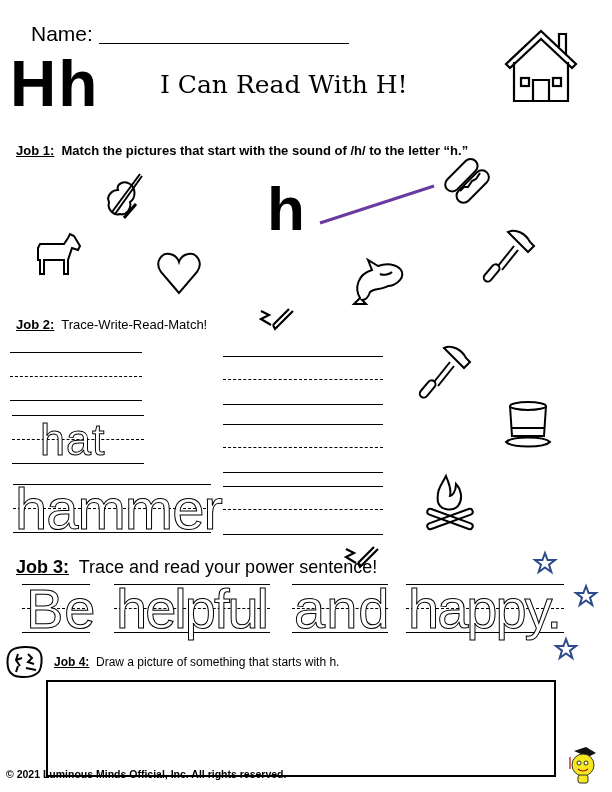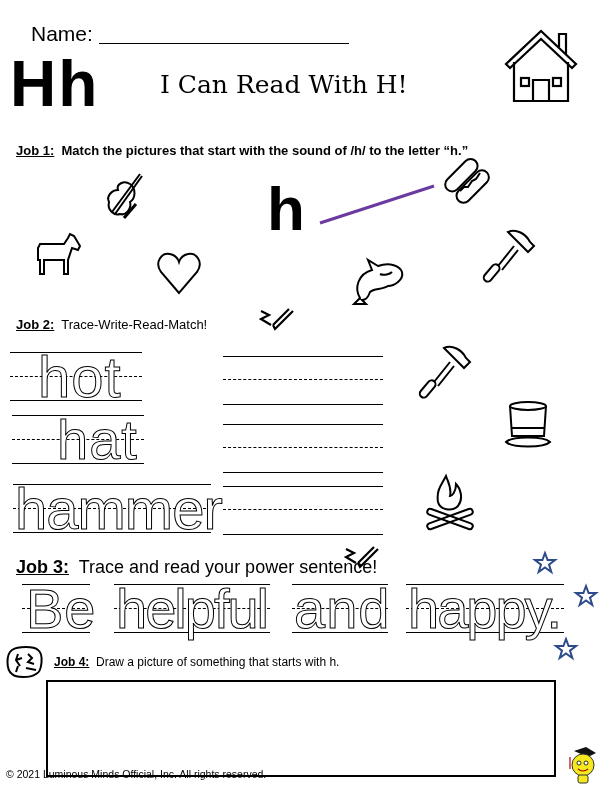--- a/index.html
+++ b/index.html
@@ -12,21 +12,21 @@
   .job-heading{font-size:13px;font-family:"Liberation Sans",sans-serif;}
   .job-label{font-weight:bold;text-decoration:underline;}
   .job-instr-bold{font-weight:bold;}
   .match-h{left:267px;top:178px;font-size:62px;font-weight:bold;line-height:1;font-family:"Liberation Sans",sans-serif;}
   .tracebox{position:absolute;}
   .tline{position:absolute;left:0;right:0;height:0;}
   .solid{border-top:1.3px solid #000;}
   .dashed{border-top:1.3px dashed #000;}
   .trace-word{position:absolute;left:0;font-family:"Liberation Sans",sans-serif;color:#fff;-webkit-text-stroke:1px #000;letter-spacing:1px;white-space:nowrap;}
   .draw-box{left:46px;top:680px;width:506px;height:93px;border:2px solid #000;}
-  .copyright{left:6px;top:768px;font-size:10.5px;font-family:"Liberation Sans",sans-serif;}
+  .copyright{left:6px;top:768px;font-size:10.5px;font-family:"Liberation Sans",sans-serif;font-weight:bold;}
   svg{position:absolute;overflow:visible;}
 </style>
 </head>
 <body>
 
 <div class="abs name-label">Name:</div>
 <div class="abs name-line"></div>
 <div class="abs big-letters">Hh</div>
 <div class="abs title">I Can Read With H!</div>
 
@@ -103,27 +103,26 @@
   <g fill="none" stroke="#000" stroke-width="2.2">
     <polyline points="2,4 10,8 2,12 12,18"></polyline>
     <path d="M14,18 L30,2 M18,20 L34,4 M14,18 L16,22 L18,20"></path>
   </g>
 </svg>
 
 <div class="tracebox" style="left:10px;top:352px;width:132px;height:50px;">
   <div class="tline solid" style="top:0;"></div>
   <div class="tline dashed" style="top:24px;"></div>
   <div class="tline solid" style="top:48px;"></div>
-  <div class="trace-word" style="left:28px;top:0px;font-size:58px;line-height:50px;">hot</div>
 </div>
 <div class="tracebox" style="left:12px;top:415px;width:132px;height:50px;">
   <div class="tline solid" style="top:0;"></div>
   <div class="tline dashed" style="top:24px;"></div>
   <div class="tline solid" style="top:48px;"></div>
-  <div class="trace-word" style="left:45px;top:0px;font-size:56px;line-height:50px;">hat</div>
+  <div class="trace-word" style="left:28px;top:0px;font-size:45px;line-height:50px;">hat</div>
 </div>
 <div class="tracebox" style="left:13px;top:484px;width:198px;height:50px;">
   <div class="tline solid" style="top:0;"></div>
   <div class="tline dashed" style="top:24px;"></div>
   <div class="tline solid" style="top:48px;"></div>
   <div class="trace-word" style="left:2px;top:0px;font-size:58px;line-height:50px;letter-spacing:-1px;">hammer</div>
 </div>
 
 <div class="tracebox" style="left:223px;top:356px;width:160px;height:50px;">
   <div class="tline solid" style="top:0;"></div>

